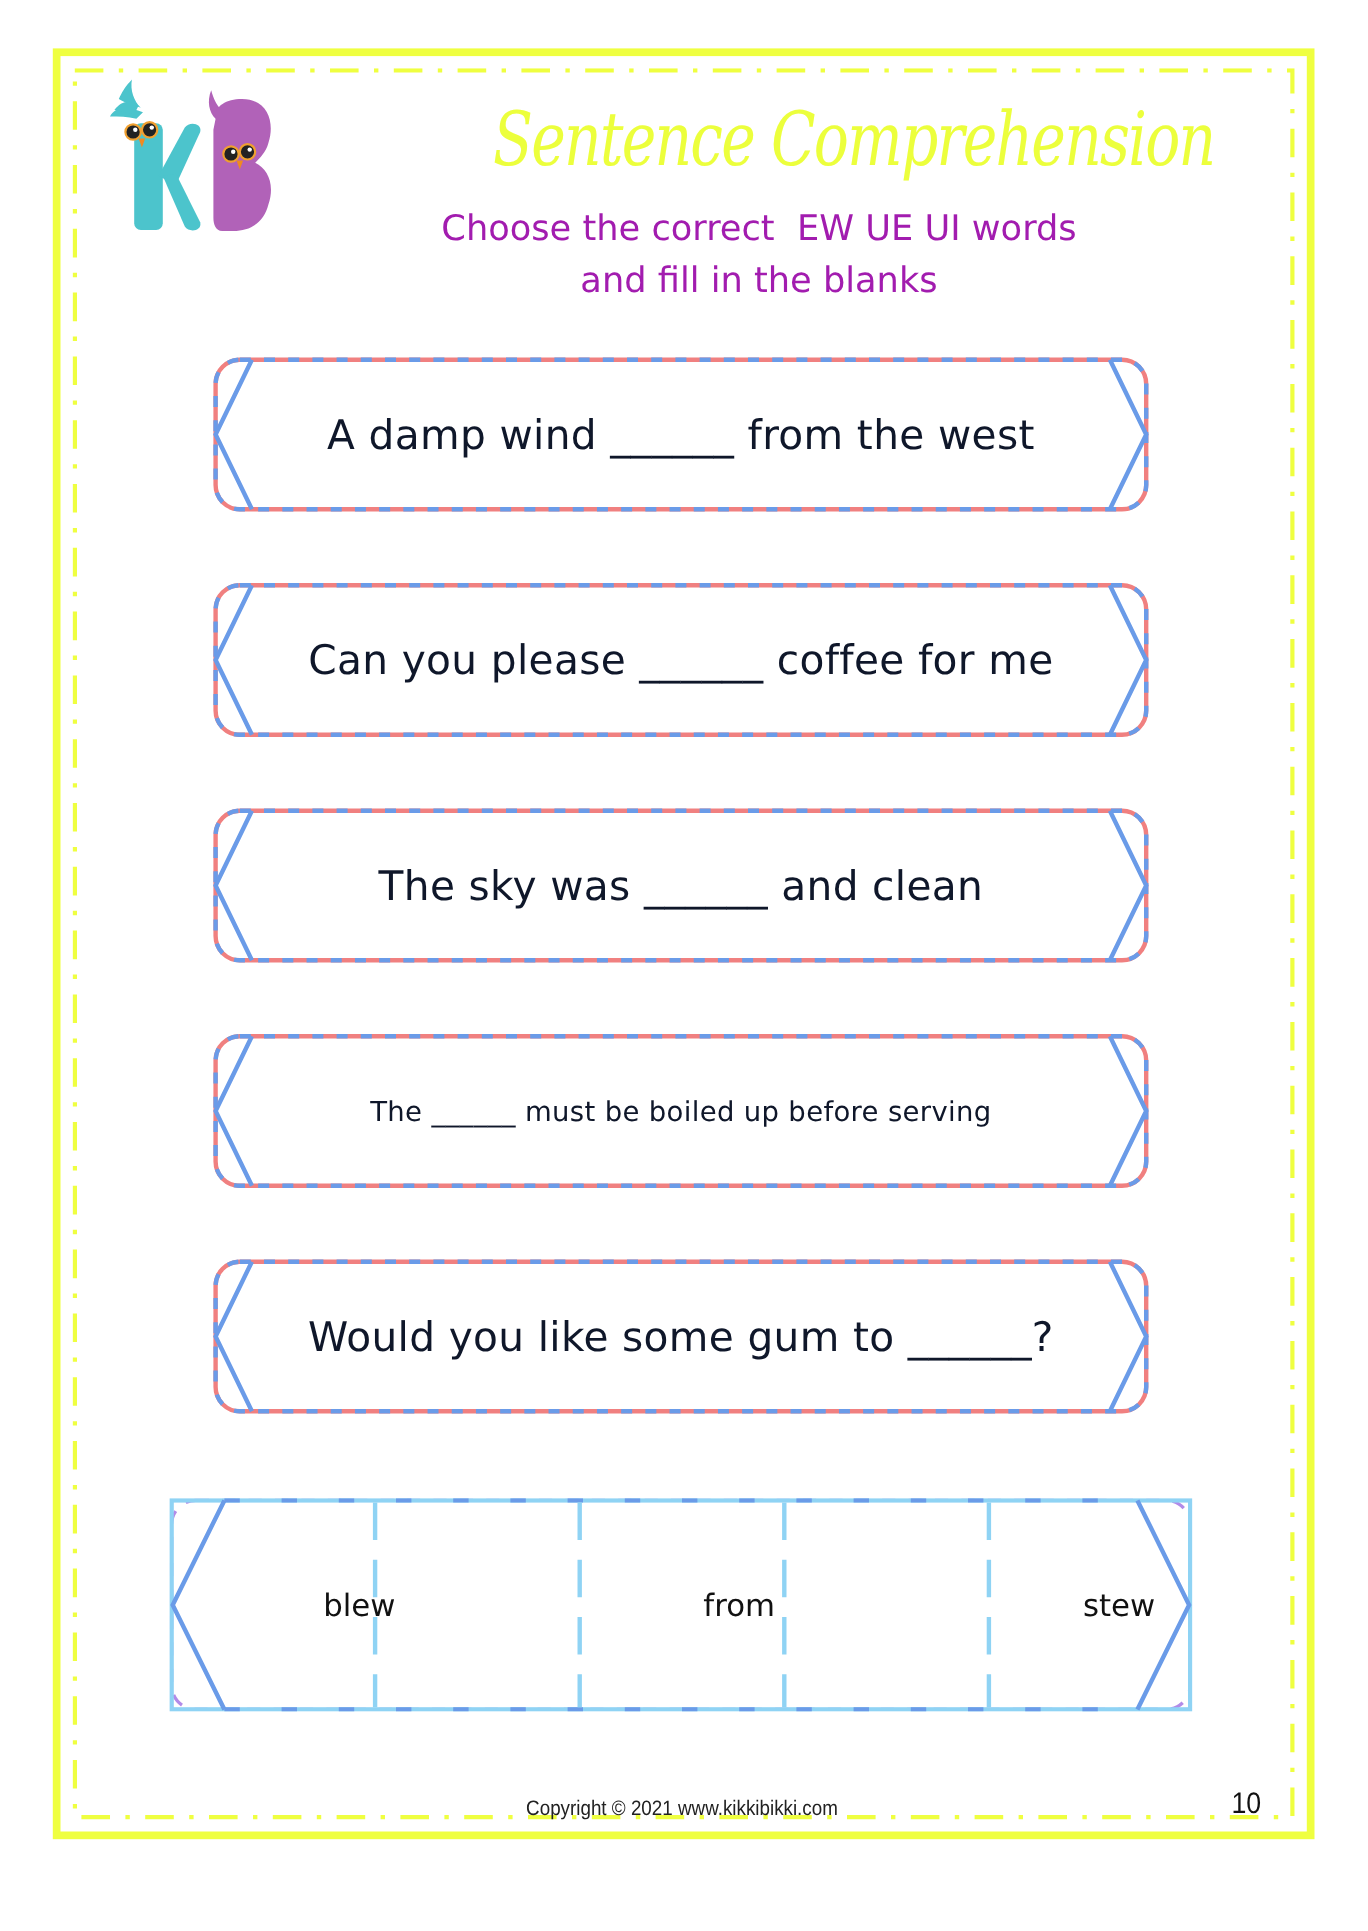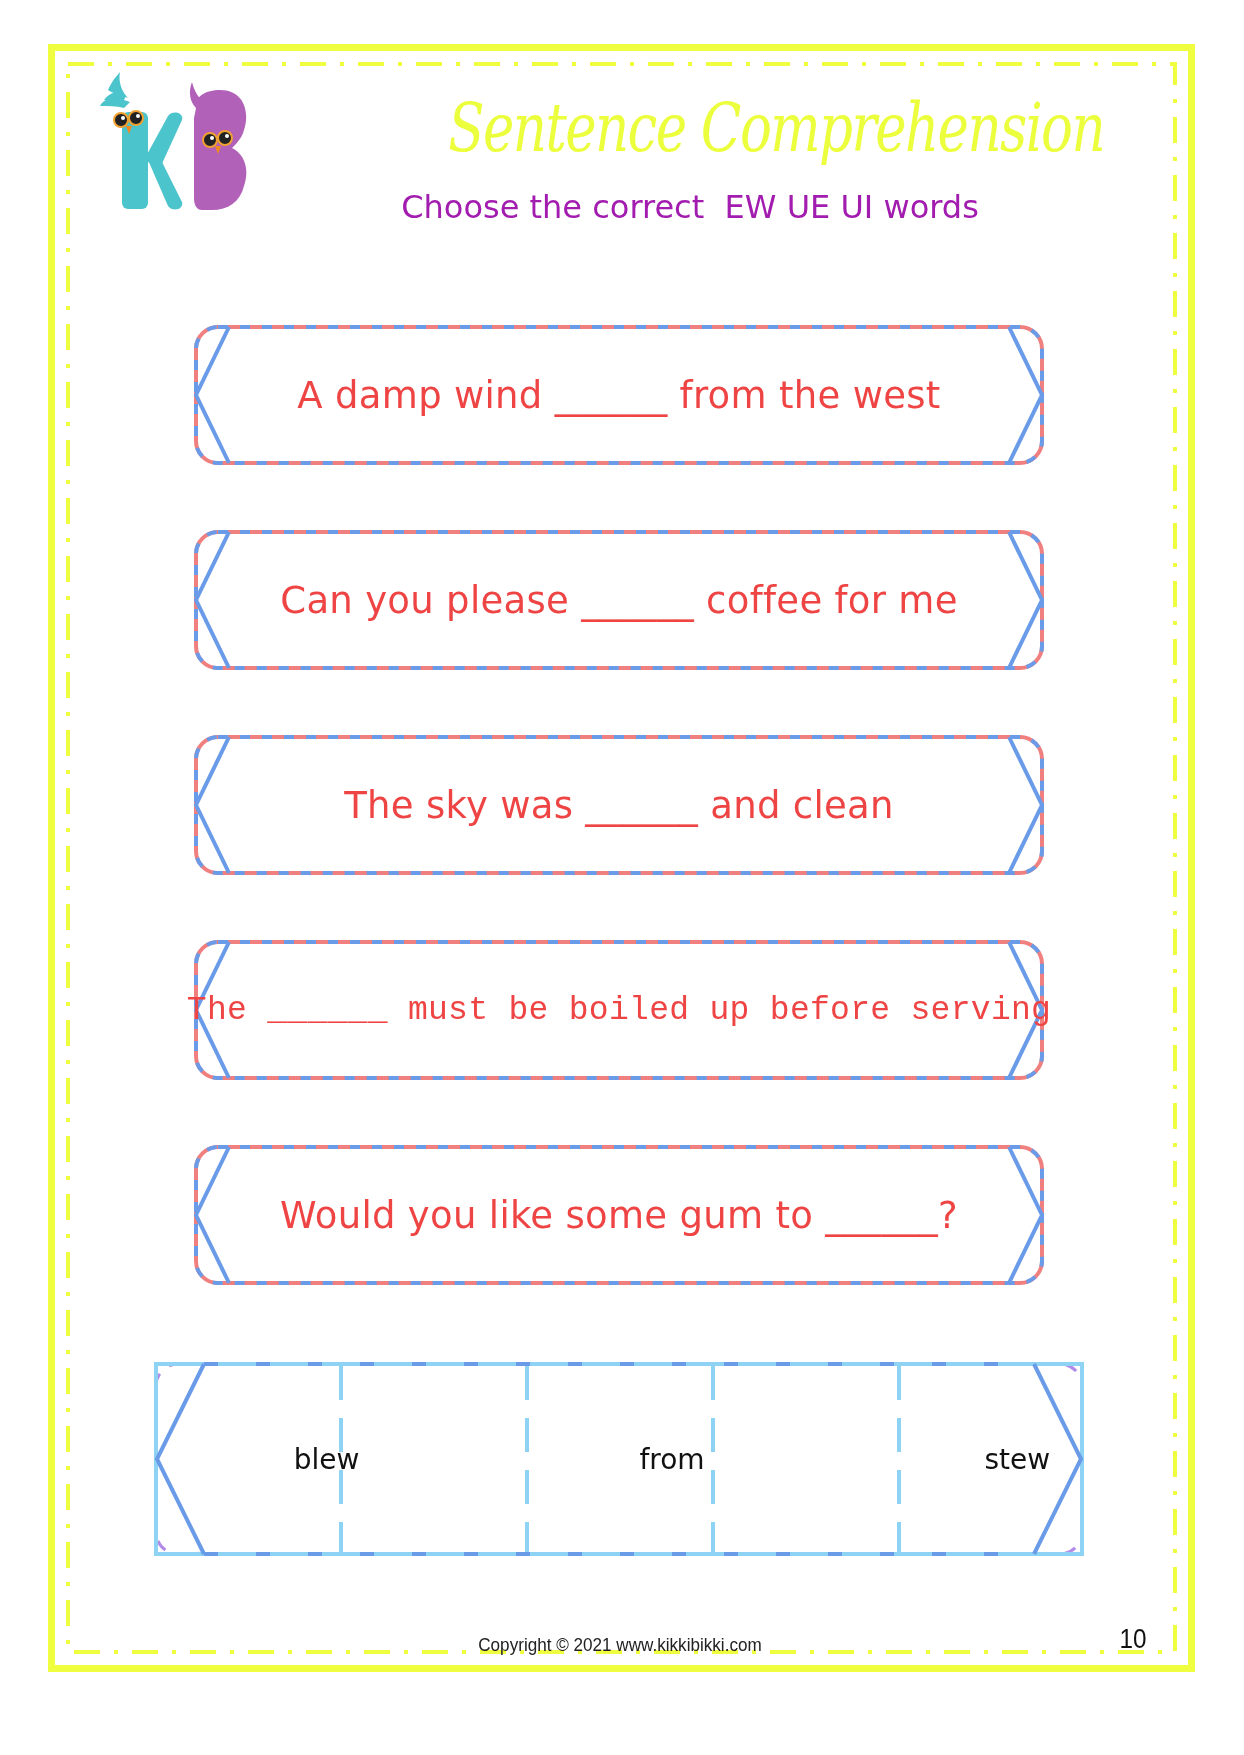--- a/index.html
+++ b/index.html
@@ -13,21 +13,21 @@
   .title { position:absolute; left:380px; top:88px; width:620px; text-align:center;
            font-family:"DejaVu Serif", serif; font-style:italic; font-size:68px;
            color:#ecff3c; letter-spacing:-2px; transform:scaleX(0.78); transform-origin:center;
            line-height:80px; white-space:nowrap; }
   .subtitle { position:absolute; left:340px; top:184px; width:700px; text-align:center;
               font-size:32px; line-height:47px; color:#a21caf; }
   .sentence-box { position:absolute; left:193px; width:852px; height:142px; }
   .sentence-box svg { position:absolute; left:0; top:0; }
   .sentence-text { position:absolute; left:0; top:0; width:100%; height:100%;
                    display:flex; align-items:center; justify-content:center;
-                   font-size:37px; color:#ef4444; white-space:nowrap; letter-spacing:0.3px; }
+                   font-size:37px; color:#0f172a; white-space:nowrap; letter-spacing:0.3px; }
   .word-bank { position:absolute; left:154px; top:1362px; width:1036px; height:194px; }
   .word-bank svg { position:absolute; left:0; top:0; }
   .word-cells { position:absolute; left:0; top:0; width:100%; height:100%; display:flex; }
   .word-cell { flex:1; display:flex; align-items:center; justify-content:center;
                font-size:28px; color:#111; }
   .copyright { position:absolute; left:380px; top:1634px; width:480px; text-align:center;
                font-family:"Liberation Sans Narrow","Liberation Sans", sans-serif; font-size:19px;
                color:#222; transform:scaleX(0.9); }
   .page-number { position:absolute; left:1118px; top:1624px; font-family:"Liberation Sans", sans-serif;
                  font-size:27px; color:#111; transform:scaleX(0.9); }
@@ -69,20 +69,21 @@
       <circle cx="143" cy="64" r="2" fill="#fff"></circle>
       <path d="M131 74 L137 74 L134 82 Z" fill="#f08a20"></path>
     </g>
   </svg>
 </div>
 
 <div class="title">Sentence Comprehension</div>
 
 <div class="subtitle">
   <div style="white-space:pre;">Choose the correct  EW UE UI words</div>
+  <div>and fill in the blanks</div>
 </div>
 
 <div class="sentence-box" style="top:324px;">
   <svg width="852" height="142" viewBox="0 0 852 142">
     <rect x="3" y="3" width="846" height="136" rx="22" fill="none" stroke="#f08080" stroke-width="4"></rect>
     <rect x="3" y="3" width="846" height="136" rx="22" fill="none" stroke="#6a9be8" stroke-width="4" stroke-dasharray="10 12"></rect>
     <polyline points="36,3 3,71 36,139" fill="none" stroke="#6a9be8" stroke-width="4"></polyline>
     <polyline points="816,3 849,71 816,139" fill="none" stroke="#6a9be8" stroke-width="4"></polyline>
   </svg>
   <div class="sentence-text">A damp wind ______ from the west</div>
@@ -108,21 +109,21 @@
   <div class="sentence-text">The sky was ______ and clean</div>
 </div>
 
 <div class="sentence-box" style="top:939px;">
   <svg width="852" height="142" viewBox="0 0 852 142">
     <rect x="3" y="3" width="846" height="136" rx="22" fill="none" stroke="#f08080" stroke-width="4"></rect>
     <rect x="3" y="3" width="846" height="136" rx="22" fill="none" stroke="#6a9be8" stroke-width="4" stroke-dasharray="10 12"></rect>
     <polyline points="36,3 3,71 36,139" fill="none" stroke="#6a9be8" stroke-width="4"></polyline>
     <polyline points="816,3 849,71 816,139" fill="none" stroke="#6a9be8" stroke-width="4"></polyline>
   </svg>
-  <div class="sentence-text" style="font-size:33px;font-family:Liberation Mono, monospace;">The ______ must be boiled up before serving</div>
+  <div class="sentence-text" style="font-size:25px;">The ______ must be boiled up before serving</div>
 </div>
 
 <div class="sentence-box" style="top:1144px;">
   <svg width="852" height="142" viewBox="0 0 852 142">
     <rect x="3" y="3" width="846" height="136" rx="22" fill="none" stroke="#f08080" stroke-width="4"></rect>
     <rect x="3" y="3" width="846" height="136" rx="22" fill="none" stroke="#6a9be8" stroke-width="4" stroke-dasharray="10 12"></rect>
     <polyline points="36,3 3,71 36,139" fill="none" stroke="#6a9be8" stroke-width="4"></polyline>
     <polyline points="816,3 849,71 816,139" fill="none" stroke="#6a9be8" stroke-width="4"></polyline>
   </svg>
   <div class="sentence-text">Would you like some gum to ______?</div>

